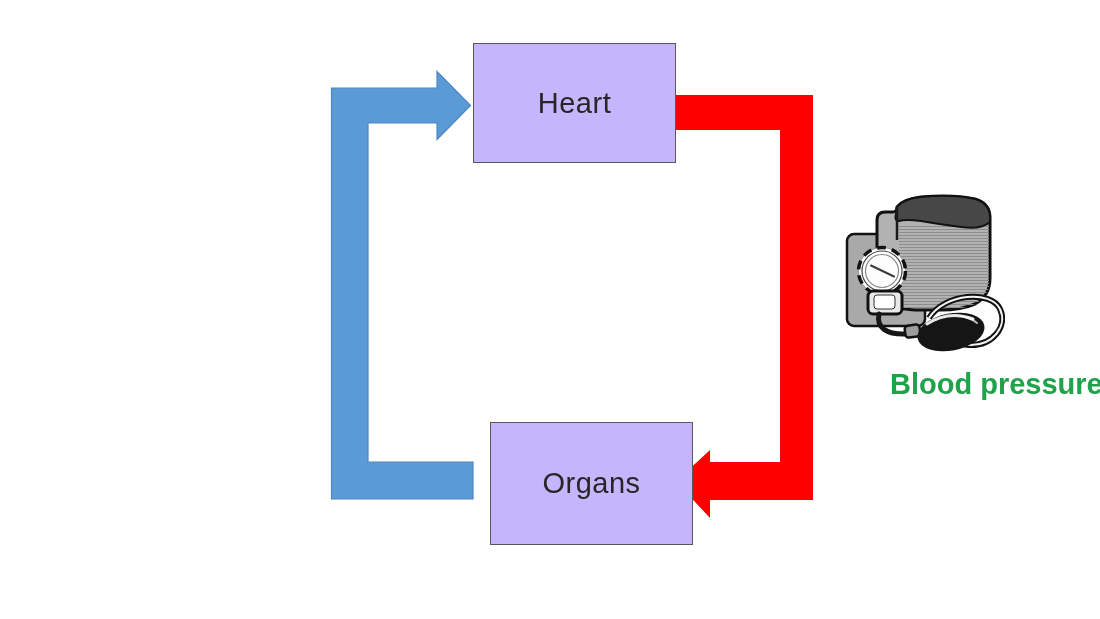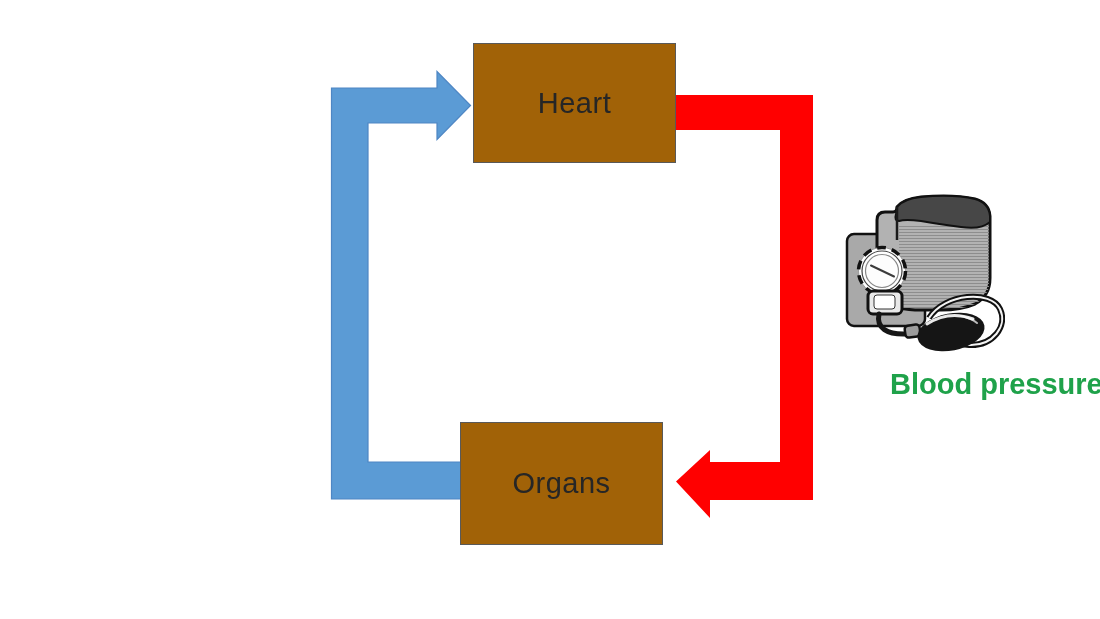--- a/index.html
+++ b/index.html
@@ -2,26 +2,26 @@
 <html><head>
 <meta charset="utf-8">
 <style>
   html,body{margin:0;padding:0;background:#ffffff;}
   .canvas{
     position:relative;width:1100px;height:619px;background:#ffffff;
     font-family:"Liberation Sans", sans-serif;overflow:hidden;
   }
   .arrow-layer{position:absolute;left:0;top:0;z-index:1;}
   .node-box{
-    position:absolute;z-index:2;background:#a16207;
+    position:absolute;z-index:2;background:#c4b5fd;
     border:1.5px solid #595959;box-sizing:border-box;
     display:flex;align-items:center;justify-content:center;
   }
   .node-box.heart{left:473px;top:43px;width:203px;height:120px;}
-  .node-box.organs{left:460px;top:422px;width:203px;height:123px;}
+  .node-box.organs{left:490px;top:422px;width:203px;height:123px;}
   .node-label{font-size:29px;color:#262626;letter-spacing:0.5px;}
   .device{position:absolute;left:843px;top:192px;width:162px;height:172px;z-index:2;}
   .caption{
     position:absolute;left:846px;top:367px;width:230px;z-index:2;
     font-size:29px;font-weight:bold;line-height:34px;white-space:nowrap;
   }
 </style>
 </head>
 <body>
 

